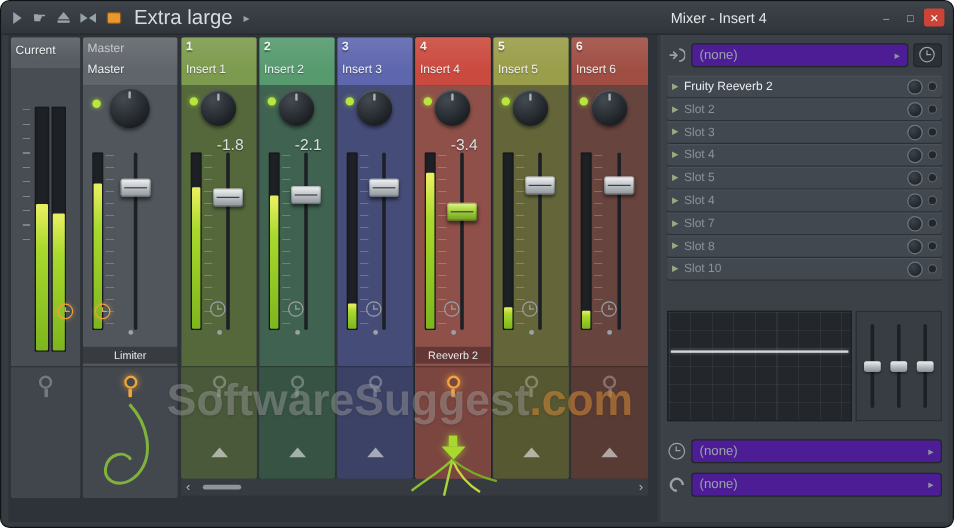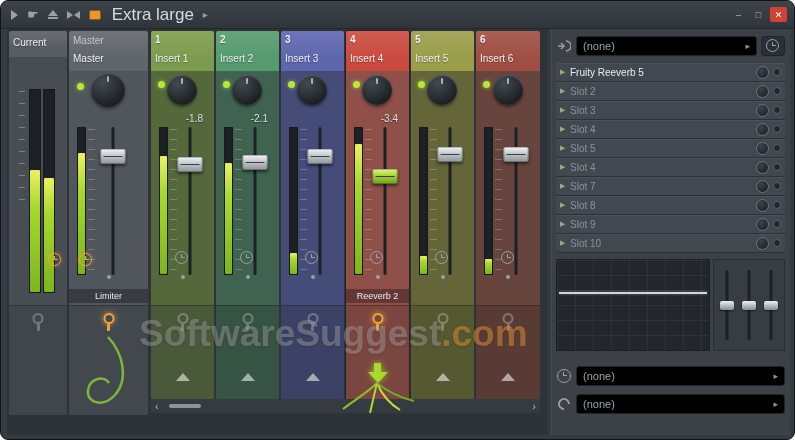--- a/index.html
+++ b/index.html
@@ -29,21 +29,21 @@
 .s-name{position:absolute;left:4px;top:22px;font-size:10px;color:#eef1f3;text-shadow:0 1px 1px rgba(0,0,0,.35);white-space:nowrap;}
 .s-dock{position:absolute;left:4px;top:4px;font-size:10px;color:rgba(255,255,255,.6);}
 .s-body{position:absolute;left:0;top:40px;right:0;bottom:0;z-index:0;}
 .s-lower{position:absolute;left:0;top:274px;right:0;bottom:0;z-index:1;box-shadow:inset 0 1px 0 rgba(0,0,0,.25);}
 .plugin-row{position:absolute;left:0;right:0;top:258px;height:14px;z-index:2;font-size:9px;line-height:14px;text-align:center;color:#e9ecee;white-space:nowrap;overflow:hidden;}
 .plugin-row.has-plugin{background:rgba(0,0,0,.30);}
 .knob{position:absolute;width:30px;height:30px;border-radius:50%;background:radial-gradient(circle at 35% 28%,#434a51,#1c2024 72%);box-shadow:inset 0 1px 1px rgba(255,255,255,.18),0 2px 3px rgba(0,0,0,.45);z-index:2;}
 .knob.big{width:34px;height:34px;}
 .knob::after{content:"";position:absolute;left:50%;top:3px;width:2px;height:6px;background:#aab2b8;transform:translateX(-50%);border-radius:1px;}
 .led{position:absolute;width:7px;height:7px;border-radius:50%;background:#b9e63e;box-shadow:0 0 4px rgba(170,220,50,.8);z-index:2;}
-.db{position:absolute;left:0;right:11px;top:82px;text-align:right;font-size:10px;color:#dce0e3;z-index:2;text-shadow:0 1px 1px rgba(0,0,0,.5);}
+.db{position:absolute;left:0;right:11px;top:82px;text-align:right;font-size:13px;color:#dce0e3;z-index:2;text-shadow:0 1px 1px rgba(0,0,0,.5);}
 .meter{position:absolute;top:96px;width:9px;height:148px;background:#1d2125;border-radius:1px;z-index:2;box-shadow:inset 0 0 2px rgba(0,0,0,.8);}
 .meter-fill{position:absolute;left:1px;right:1px;bottom:1px;background:linear-gradient(to top,#7db51e,#a9d92c 70%,#e6ef5e 97%);border-radius:1px;}
 .ticks{position:absolute;top:98px;width:7px;height:144px;background:repeating-linear-gradient(to bottom,rgba(255,255,255,.22) 0,rgba(255,255,255,.22) 1px,transparent 1px,transparent 10px);z-index:1;}
 .fwrap{position:absolute;top:96px;height:148px;z-index:2;}
 .ftrack{position:absolute;left:50%;top:0;bottom:0;width:3px;transform:translateX(-50%);background:#1d2125;border-radius:2px;}
 .fhandle{position:absolute;left:50%;transform:translateX(-50%);width:25px;height:15px;border-radius:2px;background:linear-gradient(#f4f6f7,#c2c7cb 45%,#8e949a);box-shadow:0 2px 3px rgba(0,0,0,.5),inset 0 0 0 1px rgba(0,0,0,.25);}
 .fhandle::after{content:"";position:absolute;left:3px;right:3px;top:7px;height:1px;background:#3a3f44;}
 .fhandle.green{background:linear-gradient(#e2f68e,#a6d23a 45%,#6f9c22);}
 .clock{position:absolute;width:13px;height:13px;border:1px solid #9aa1a7;border-radius:50%;z-index:2;}
 .clock::before{content:"";position:absolute;left:5px;top:2px;width:1px;height:4px;background:#9aa1a7;}
@@ -63,21 +63,21 @@
 .wmeter{position:absolute;top:58px;width:12px;height:204px;background:#1d2125;border-radius:1px;box-shadow:inset 0 0 2px rgba(0,0,0,.8);z-index:2;}
 .scrollrow{position:absolute;left:150px;top:398px;width:389px;height:14px;background:#363b41;z-index:3;display:flex;align-items:center;}
 .sr-arrow{color:#b2b9bf;font-size:11px;line-height:1;padding:0 4px;cursor:default;}
 .sr-pill{width:32px;height:4px;border-radius:2px;background:#8d949a;margin-left:6px;}
 .sr-spacer{flex:1;}
 .watermark{position:absolute;left:138px;top:312px;z-index:30;font-size:37px;font-weight:bold;color:rgba(215,215,215,.30);text-shadow:0 1px 2px rgba(40,40,40,.25);white-space:nowrap;pointer-events:none;}
 .watermark .suffix{color:rgba(235,150,55,.50);}
 .cables{position:absolute;left:0;top:0;z-index:25;pointer-events:none;}
 .panel{position:absolute;left:550px;top:28px;width:239px;height:406px;background:#3c4147;box-shadow:inset 1px 0 0 rgba(255,255,255,.05);z-index:2;}
 .p-row{position:absolute;left:5px;right:5px;height:22px;display:flex;align-items:center;gap:4px;}
-.dropdown{flex:1;height:20px;background:#000000;border:1px solid #22262b;border-radius:3px;display:flex;align-items:center;padding:0 6px;color:#9aa2a9;font-size:11px;cursor:default;}
+.dropdown{flex:1;height:20px;background:#4c1d95;border:1px solid #22262b;border-radius:3px;display:flex;align-items:center;padding:0 6px;color:#9aa2a9;font-size:11px;cursor:default;}
 .dropdown .dd-label{flex:1;}
 .dd-arrow{color:#8d959c;font-size:9px;}
 .sq-btn{width:24px;height:20px;background:#2b3036;border:1px solid #22262b;border-radius:3px;position:relative;}
 .sq-btn .clock{left:4px;top:2px;}
 .p-icon{width:16px;display:flex;justify-content:center;position:relative;}
 .ring-icon{width:12px;height:12px;border:2px solid #9aa1a7;border-radius:50%;border-right-color:transparent;transform:rotate(45deg);}
 .clock-ic{position:relative;width:14px;height:14px;border:1px solid #9aa1a7;border-radius:50%;}
 .clock-ic::before{content:"";position:absolute;left:5px;top:2px;width:1px;height:4px;background:#9aa1a7;}
 .clock-ic::after{content:"";position:absolute;left:5px;top:5px;width:4px;height:1px;background:#9aa1a7;}
 .slots{position:absolute;left:5px;right:5px;top:34px;}
@@ -116,20 +116,21 @@
           <span class="l"></span>
           <span class="r"></span>
         </span>
       </span>
     <span class="tbi">
         <span class="swatch"></span>
       </span>
     <span class="size-label">Extra large</span>
     <span class="small-chev">▸</span>
   </div>
+  <div class="win-title">Mixer - Insert 4</div>
   <div class="win-btns">
     <span class="wbtn">–</span>
     <span class="wbtn">□</span>
     <span class="wbtn close">✕</span>
   </div>
 
   <div class="mixer-bg"></div>
 
   <div class="strip" style="left:8px;width:58px;height:384px;">
     <div class="s-header" style="height: 26px; background-color: rgb(88, 93, 99);">
@@ -362,21 +363,21 @@
         <span class="dd-arrow">▸</span>
       </div>
       <div class="sq-btn">
           <span class="clock"></span>
         </div>
     </div>
 
     <div class="slots">
       <div class="slot-row">
         <span class="slot-arrow">▶</span>
-        <span class="slot-label active">Fruity Reeverb 5</span>
+        <span class="slot-label active">Fruity Reeverb 2</span>
         <span class="slot-knob"></span>
         <span class="slot-dot"></span>
       </div>
       <div class="slot-row">
         <span class="slot-arrow">▶</span>
         <span class="slot-label">Slot 2</span>
         <span class="slot-knob"></span>
         <span class="slot-dot"></span>
       </div>
       <div class="slot-row">
@@ -405,26 +406,20 @@
       </div>
       <div class="slot-row">
         <span class="slot-arrow">▶</span>
         <span class="slot-label">Slot 7</span>
         <span class="slot-knob"></span>
         <span class="slot-dot"></span>
       </div>
       <div class="slot-row">
         <span class="slot-arrow">▶</span>
         <span class="slot-label">Slot 8</span>
-        <span class="slot-knob"></span>
-        <span class="slot-dot"></span>
-      </div>
-      <div class="slot-row">
-        <span class="slot-arrow">▶</span>
-        <span class="slot-label">Slot 9</span>
         <span class="slot-knob"></span>
         <span class="slot-dot"></span>
       </div>
       <div class="slot-row">
         <span class="slot-arrow">▶</span>
         <span class="slot-label">Slot 10</span>
         <span class="slot-knob"></span>
         <span class="slot-dot"></span>
       </div>
     </div>

